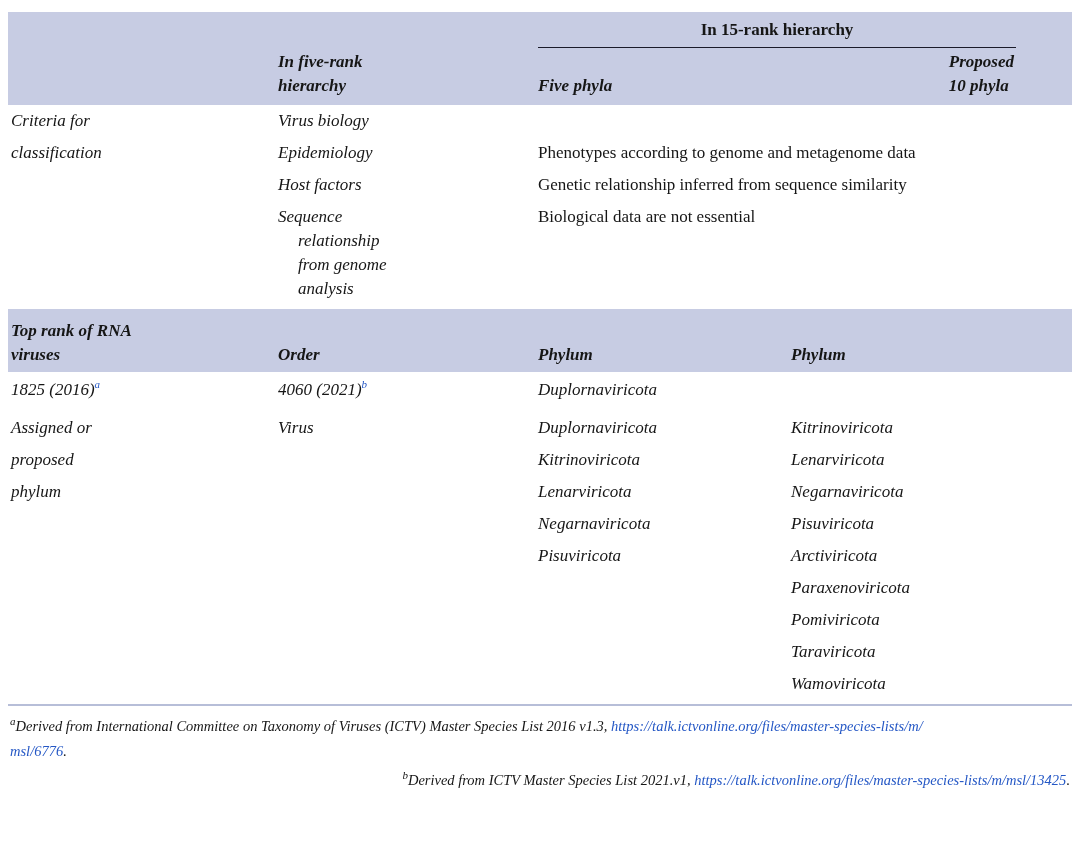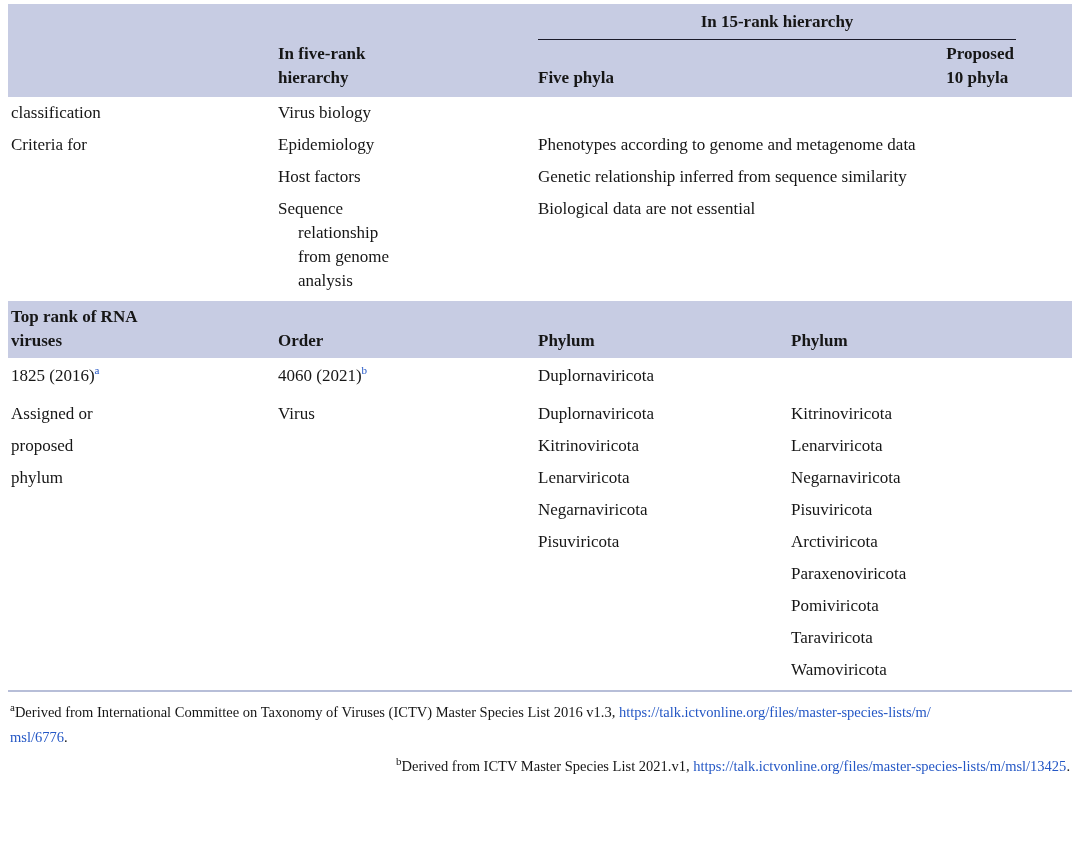--- a/index.html
+++ b/index.html
@@ -3,61 +3,61 @@
 <meta charset="utf-8">
 <style>
   * { box-sizing: border-box; }
   html, body { margin: 0; padding: 0; }
   body {
     width: 1080px; height: 851px; overflow: hidden;
     background: #ffffff;
     font-family: "Liberation Serif", "DejaVu Serif", serif;
     font-size: 17px; color: #161616;
   }
-  .page { padding: 4px 8px 0 8px; }
+  .page { padding: 12px 8px 0 8px; }
   .grid { display: grid; grid-template-columns: 267px 260px 253px 1fr; }
-  .cell { padding-left: 3px; }
+  .cell { padding-left: 3px; font-style: italic; }
 
   
   .thead { background: var(--band-bg, #c7cce3); }
   .hdr-top .span34 { grid-column: 3 / 5; padding: 6px 56px 0 3px; }
   .span-inner {
     border-bottom: 1.5px solid var(--rule-dark, #1b1b2a);
     text-align: center; line-height: 24px; padding-bottom: 5px; font-weight: bold;
   }
   .hdr-bot { align-items: end; padding-top: 2px; padding-bottom: 7px; }
   .hdr-bot .cell { line-height: 24px; font-weight: bold; }
   .narrow { max-width: 124px; }
   .proposed-cell { text-align: right; padding-right: 58px; }
   .proposed-cell .inner { display: inline-block; text-align: left; }
 
   
   .row { padding-top: 4px; }
   .item { line-height: 24px; margin-bottom: 8px; }
   .hang { padding-left: 20px; text-indent: -20px; }
   .w120 { max-width: 120px; }
   .w150 { max-width: 150px; }
-  .w160 { max-width: 160px; }
+  .w160 { max-width: 160px; margin-top: 6px; }
   .w235 { max-width: 235px; }
   .spacer { height: 24px; margin-bottom: 8px; }
   .span34cell { grid-column: 3 / 5; padding-left: 3px; }
 
   .band { background: var(--band-bg, #c7cce3); align-items: end; padding: 4px 0 5px 0; }
   .band .cell { line-height: 24px; font-weight: bold; }
 
   .species-row { padding-top: 6px; }
   .phylum-row { padding-top: 6px; }
 
   .table-body-wrap { border-bottom: 2px solid var(--rule-light, #b7bed8); }
 
   sup { font-size: 11px; line-height: 0; vertical-align: super; }
   .ref { color: var(--link, #2457c5); }
   .link { color: var(--link, #2457c5); text-decoration: none; cursor: pointer; }
 
-  .footnotes { padding: 8px 2px 0 2px; font-size: 14.5px; line-height: 25px; }
+  .footnotes { padding: 8px 2px 0 2px; font-size: 14.5px; line-height: 25px; font-style: italic; }
   .fn + .fn { margin-top: 4px; text-align: right; }
   .fn-marker { color: #161616; }
 </style>
 </head>
 <body>
 
 <div class="page">
 
   <div class="table-body-wrap">
 
@@ -77,22 +77,22 @@
           <div class="inner">
             <div>Proposed</div>
             <div>10 phyla</div>
           </div>
         </div>
       </div>
     </div>
 
     <div class="grid row">
       <div class="cell">
+        <div class="item">Criteria for</div>
         <div class="item">classification</div>
-        <div class="item">Criteria for</div>
       </div>
       <div class="cell">
         <div class="item hang w120">Virus biology</div>
         <div class="item hang w120">Epidemiology</div>
         <div class="item hang w120">Host factors</div>
         <div class="item hang w120">Sequence relationship from genome analysis</div>
       </div>
       <div class="span34cell">
         <div class="spacer"></div>
         <div class="item">Phenotypes according to genome and metagenome data</div>

